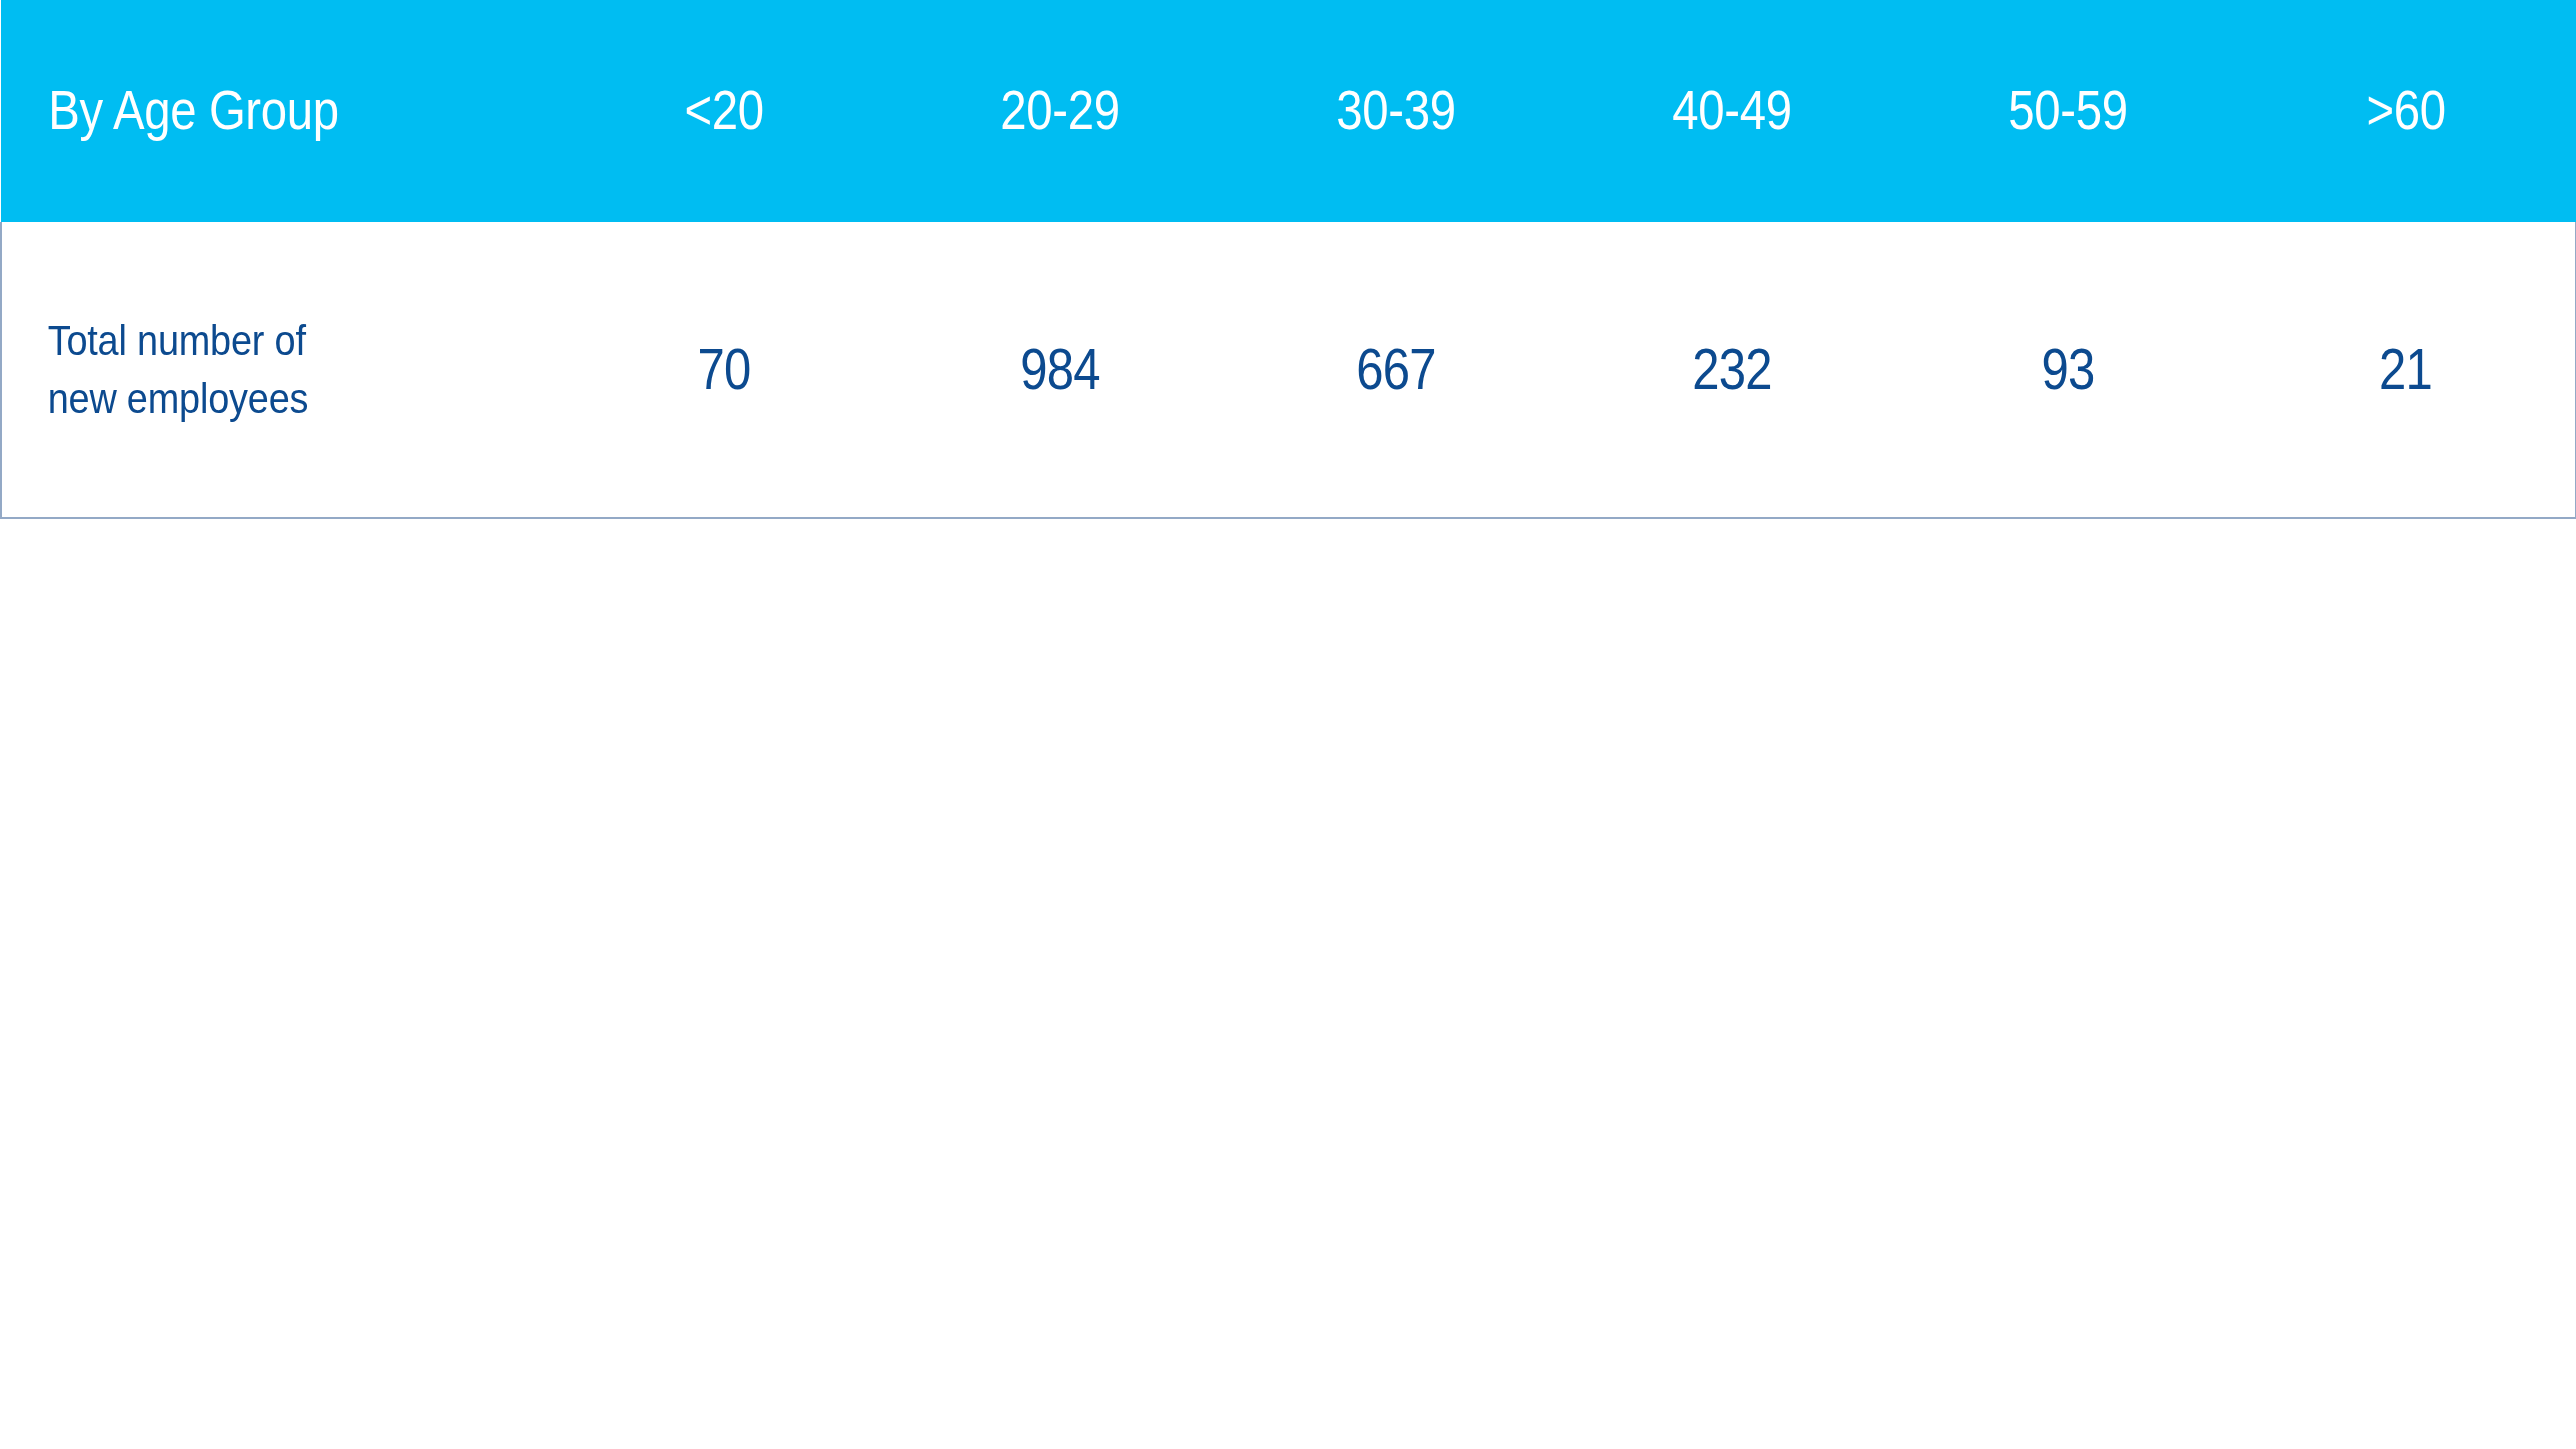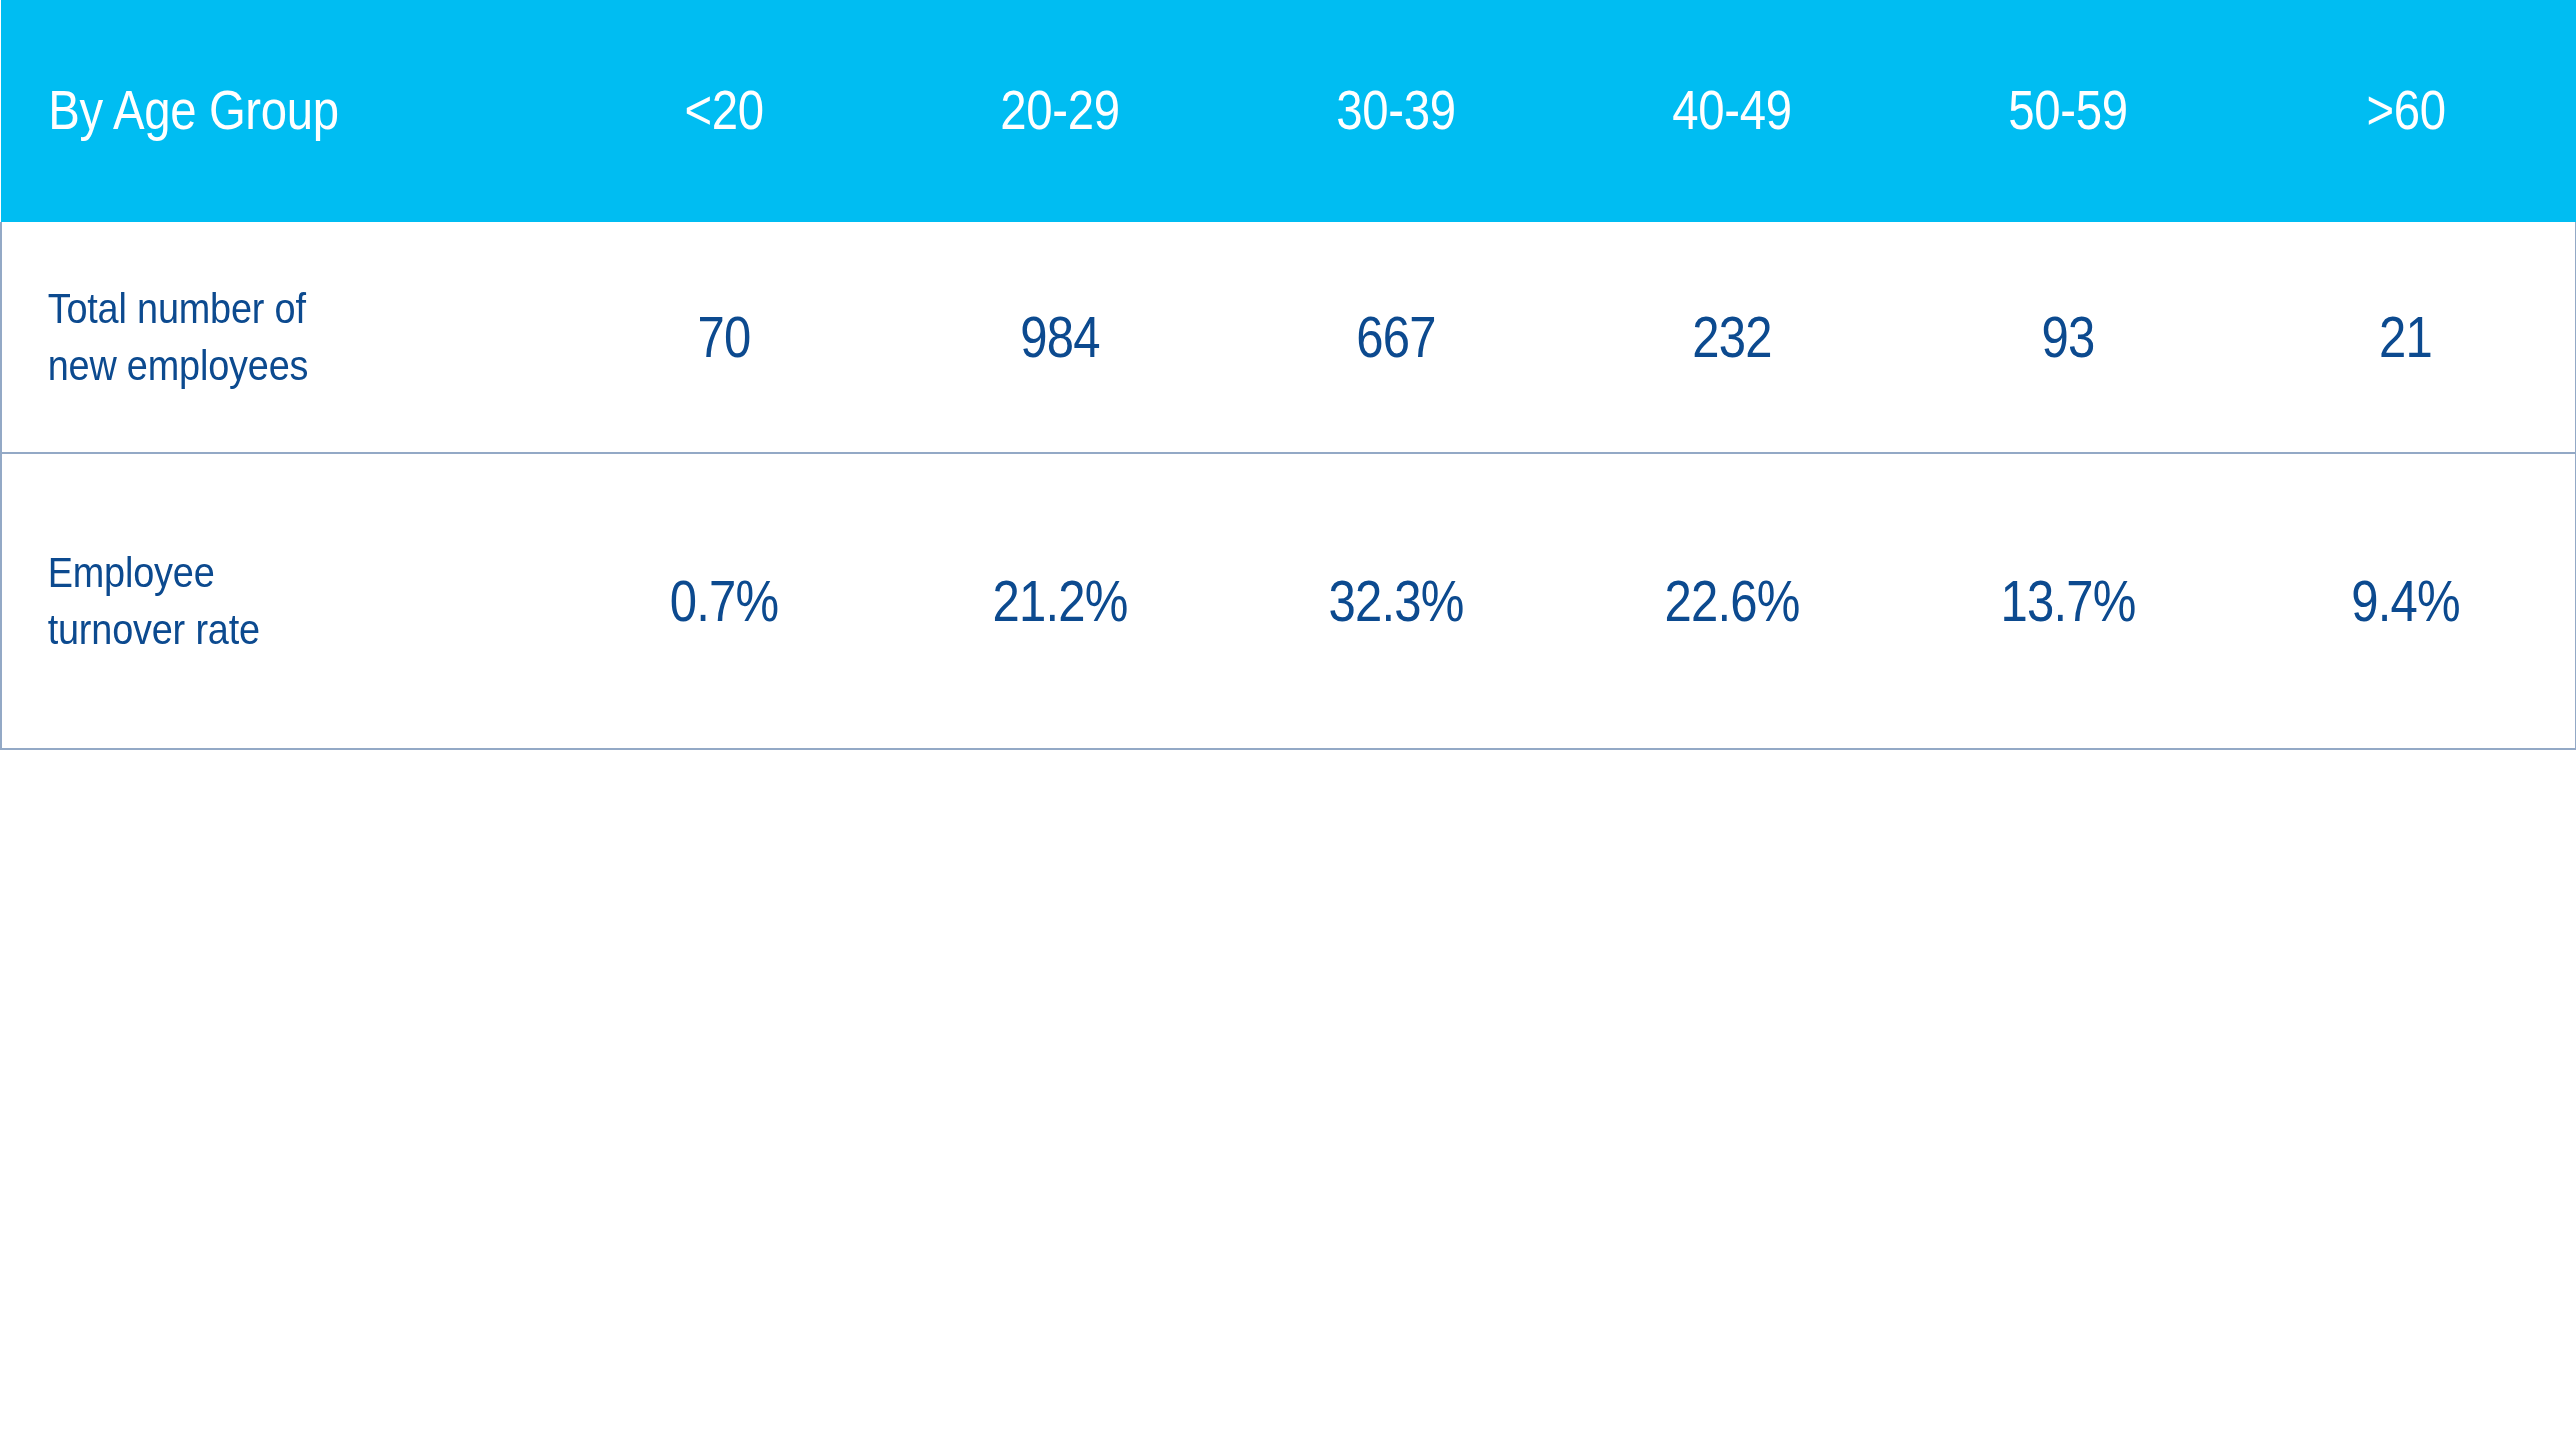--- a/index.html
+++ b/index.html
@@ -131,29 +131,17 @@
         <td class="cell-value">70</td>
         <td class="cell-value">984</td>
         <td class="cell-value">667</td>
         <td class="cell-value">232</td>
         <td class="cell-value">93</td>
         <td class="cell-value">21</td>
       </tr>
 
 
 
-      <tr class="data-row">
-        <td class="row-label">
-          <span class="lbl-line">Employee</span>
-          <span class="lbl-line">turnover rate</span>
-        </td>
-        <td class="cell-value">0.7%</td>
-        <td class="cell-value">21.2%</td>
-        <td class="cell-value">32.3%</td>
-        <td class="cell-value">22.6%</td>
-        <td class="cell-value">13.7%</td>
-        <td class="cell-value">9.4%</td>
-      </tr>
 
     </tbody>
   </table>
 </div>
 
 
 </body></html>

